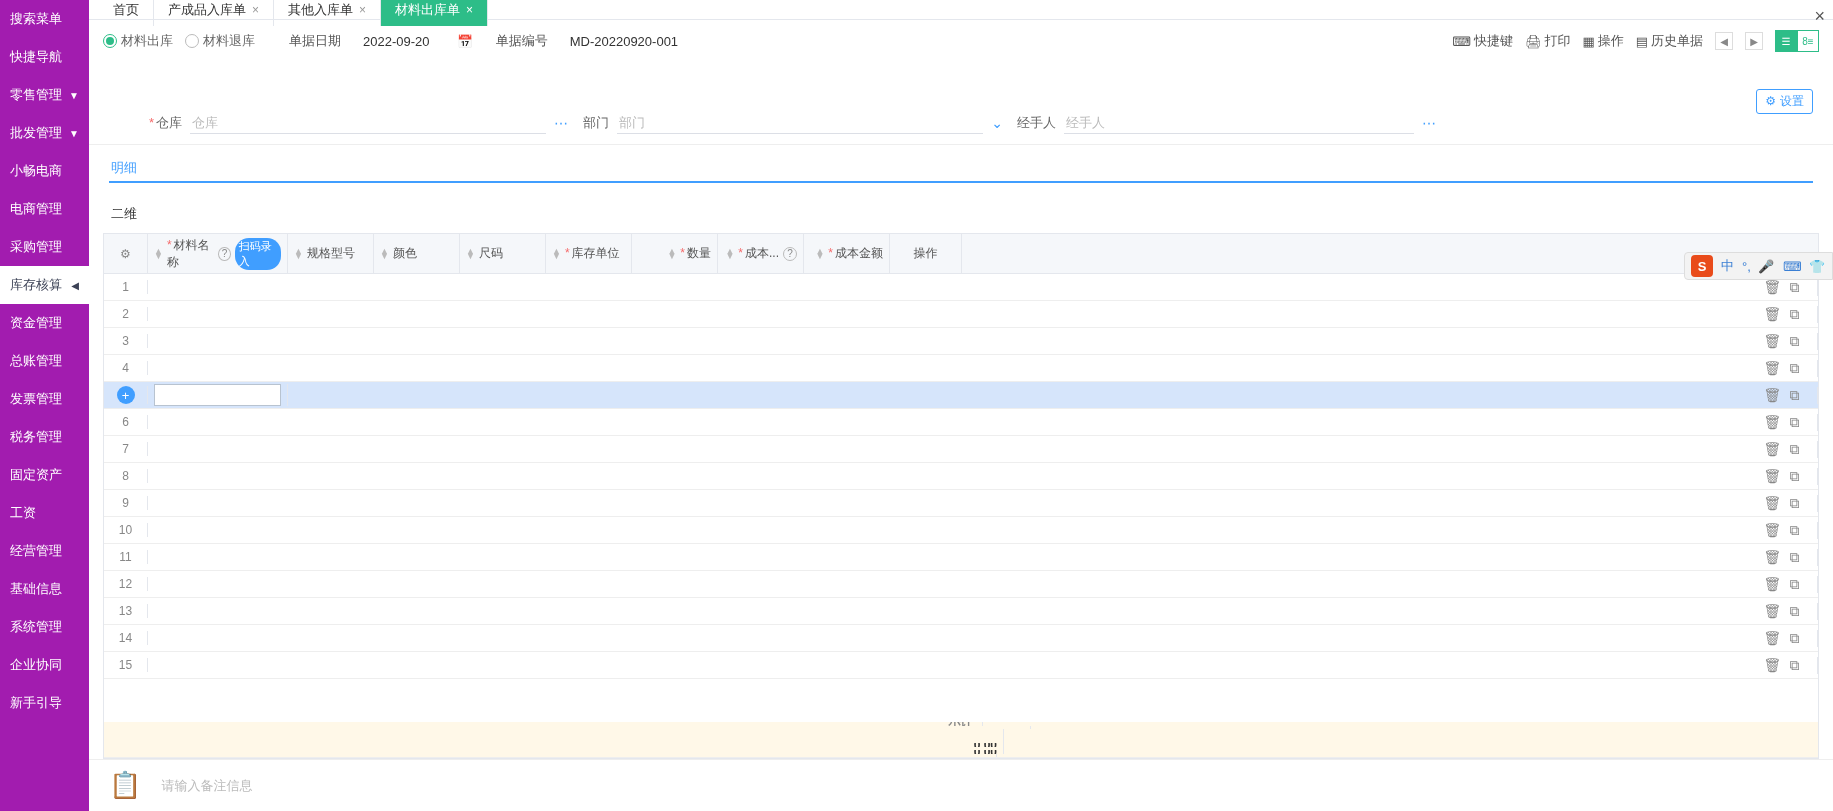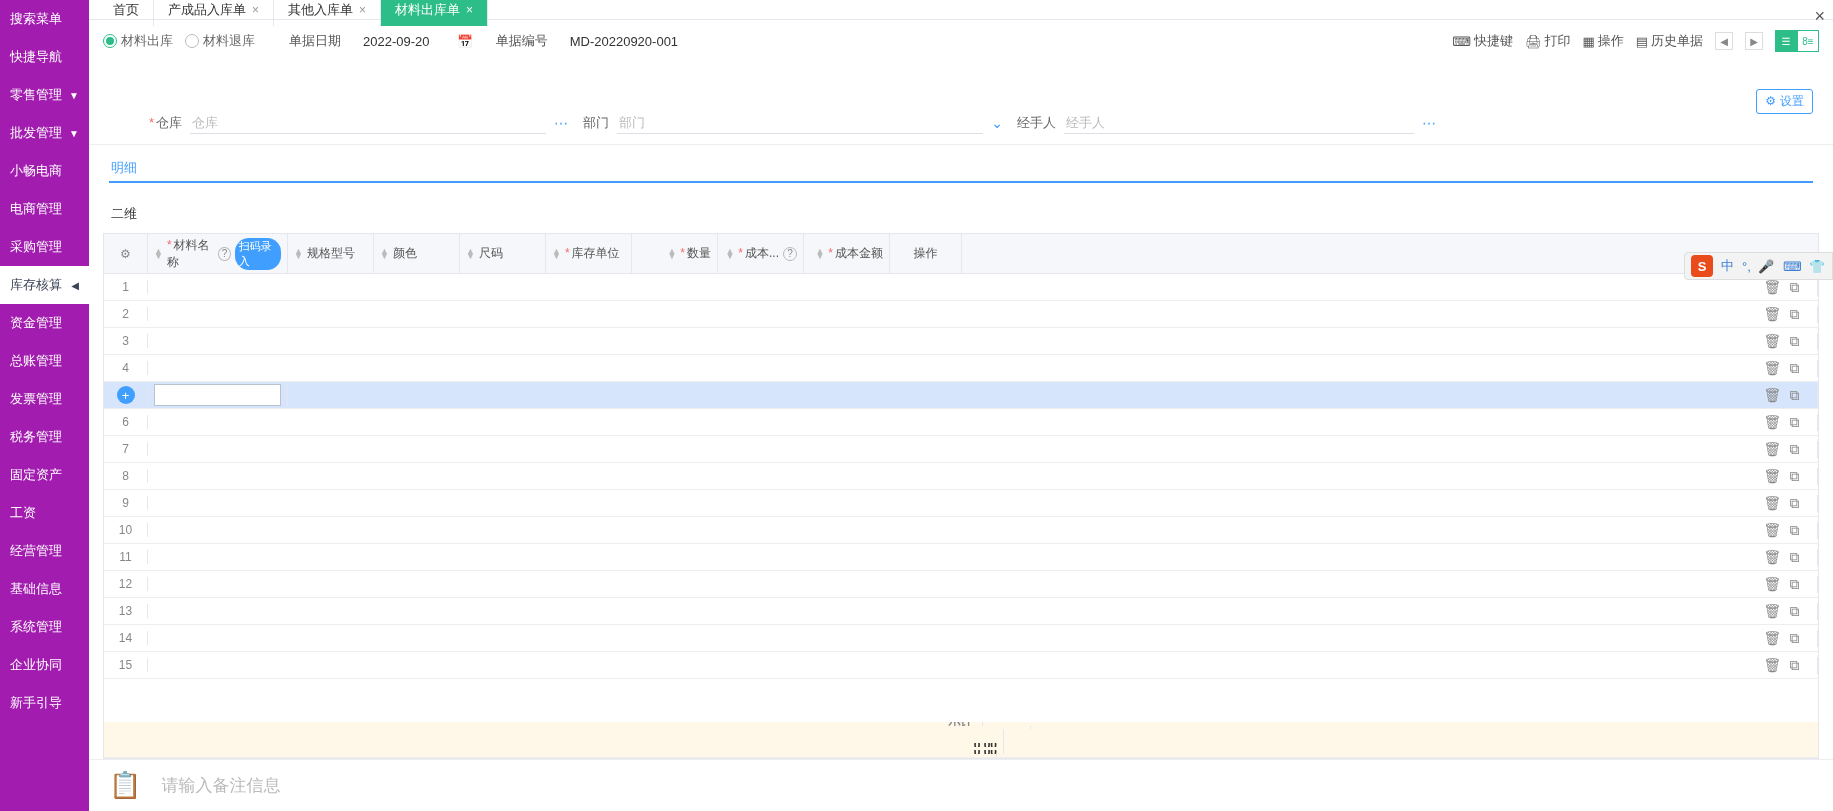--- a/index.html
+++ b/index.html
@@ -83,21 +83,21 @@
 .gear-hd { width: 44px; justify-content: center; color: #888; }
 .add-circle { width: 18px; height: 18px; border-radius: 50%; background: #409eff; color: #fff; display: flex; align-items: center; justify-content: center; font-size: 13px; cursor: pointer; }
 .row-input { width: 100%; height: 22px; border: 1px solid #b8c3d0; background: #fff; outline: none; padding: 0 4px; }
 .row-icon { color: #888; font-size: 14px; cursor: pointer; }
 .q-icon { width: 14px; height: 14px; border-radius: 50%; border: 1px solid #bbb; display: inline-flex; align-items: center; justify-content: center; font-size: 10px; color: #888; margin-left: 4px; }
 .tbody { flex: 1; overflow: auto; }
 
 
 .footer { display: flex; align-items: center; padding: 10px 20px; gap: 20px; border-top: 1px solid #eee; }
 .note-icon { color: #2dbd88; font-size: 26px; }
-.note-input { flex: 1; border: none; font-size: 17px; color: #666; outline: none; }
+.note-input { flex: 1; border: none; font-size: 13px; color: #666; outline: none; }
 .note-input::placeholder { color: #bbb; }
 
 
 .ime-bar { position: fixed; right: 0; top: 252px; height: 28px; display: flex; align-items: center; gap: 8px; padding: 0 6px; background: #f3f3f3; border: 1px solid #ddd; border-radius: 4px 0 0 4px; font-size: 13px; }
 .ime-s { width: 22px; height: 22px; background: #e94b1a; color: #fff; border-radius: 4px; display: flex; align-items: center; justify-content: center; font-weight: bold; }
 .ime-ic { color: #3a7fd4; cursor: pointer; }
 </style>
 </head>
 <body>
 

